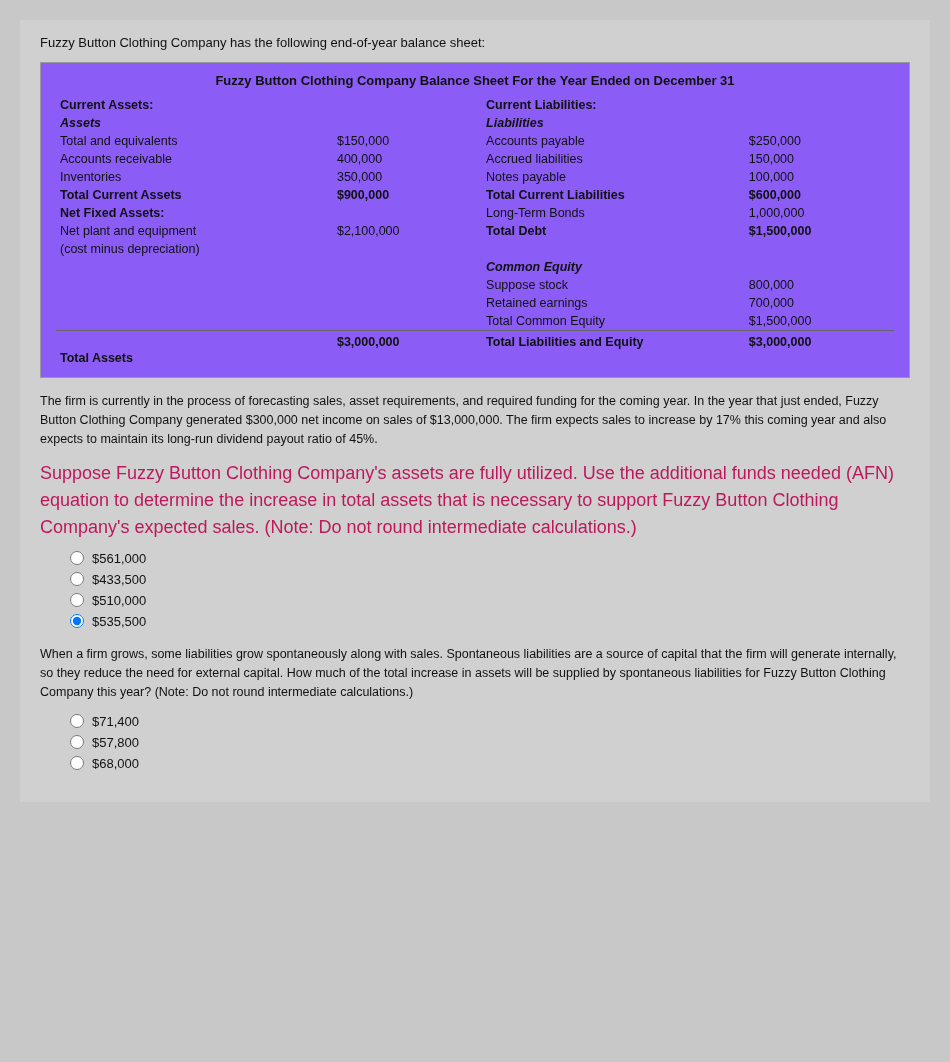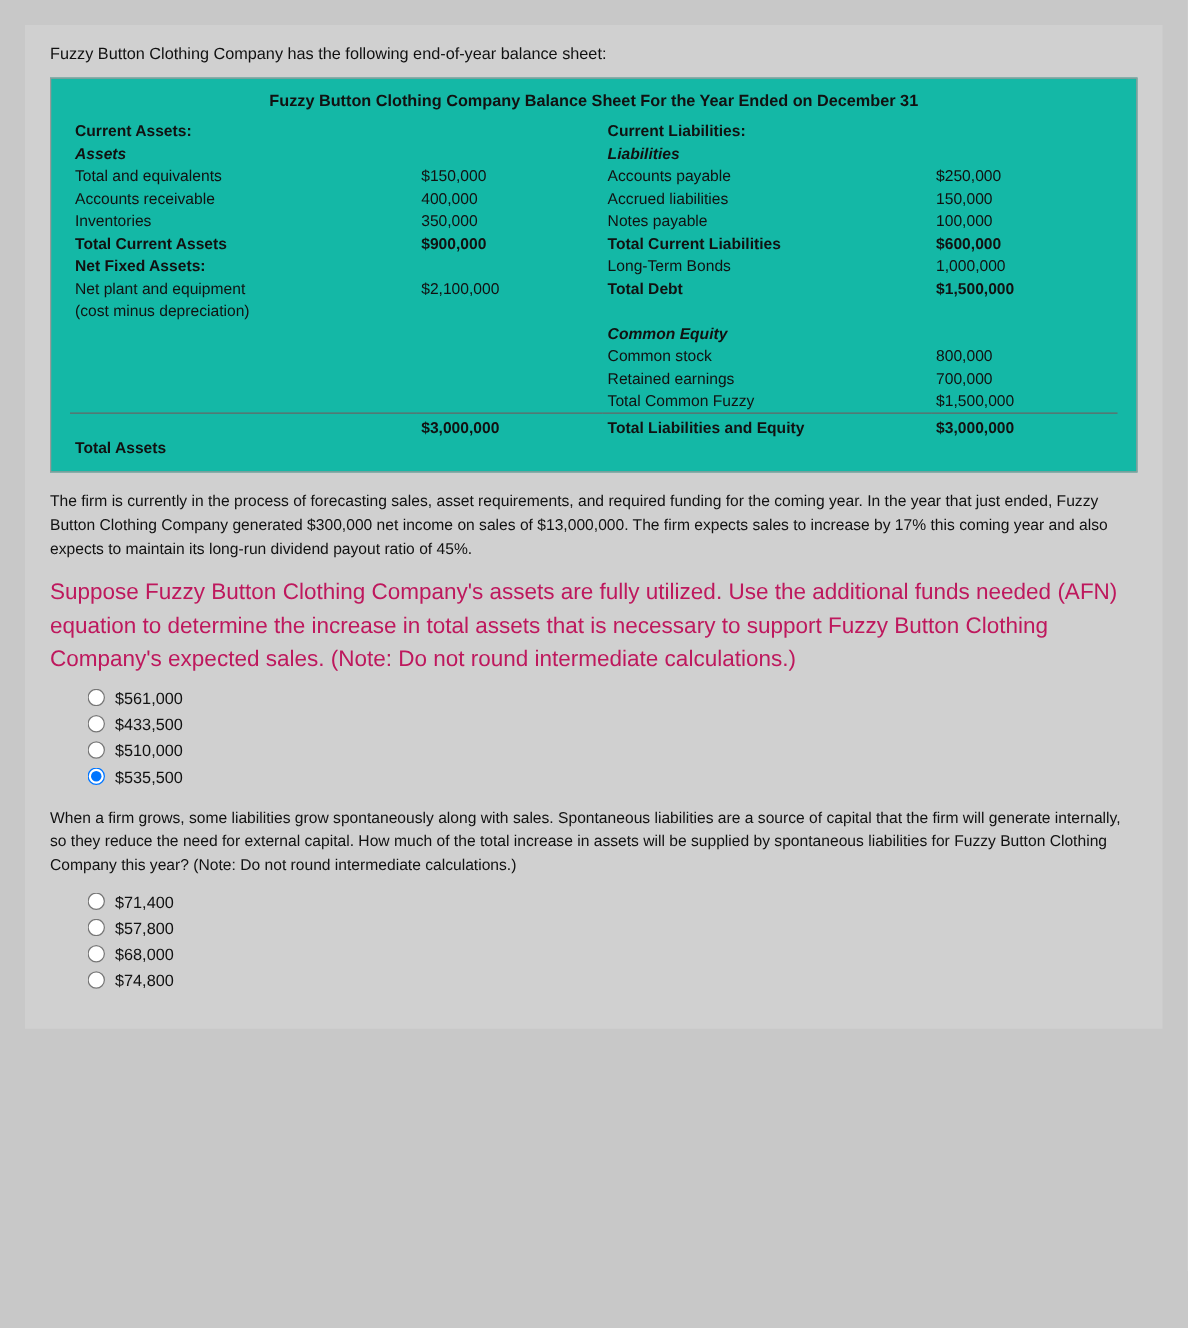--- a/index.html
+++ b/index.html
@@ -14,21 +14,21 @@
     .page-content {
       background: #d0d0d0;
       padding: 15px 20px;
     }
     .intro-text {
       font-size: 13px;
       margin-bottom: 12px;
       color: #111;
     }
     .balance-sheet-container {
-      background: #14b8a6;
+      background: #8b5cf6;
       border: 1px solid #999;
       padding: 10px 15px;
       margin-bottom: 14px;
     }
     .bs-title {
       font-weight: bold;
       font-size: 13px;
       text-align: center;
       margin-bottom: 8px;
       color: #111;
@@ -164,35 +164,35 @@
         <tr>
           <td style="height:8px"></td>
           <td></td>
           <td style="font-style:italic;font-weight:bold">Common Equity</td>
           <td></td>
         </tr>
 
         <tr>
           <td></td>
           <td></td>
-          <td>Common stock</td>
+          <td>Suppose stock</td>
           <td>800,000</td>
         </tr>
 
         <tr>
           <td></td>
           <td></td>
           <td>Retained earnings</td>
           <td>700,000</td>
         </tr>
 
         <tr>
           <td></td>
           <td></td>
-          <td>Total Common Fuzzy</td>
+          <td>Total Common Equity</td>
           <td>$1,500,000</td>
         </tr>
 
         <tr style="border-top:1px solid #666">
           <td style="font-weight:bold;padding-top:20px">Total Assets</td>
           <td style="font-weight:bold;padding-top:4px">$3,000,000</td>
           <td style="font-weight:bold;padding-top:4px">Total Liabilities and Equity</td>
           <td style="font-weight:bold;padding-top:4px">$3,000,000</td>
         </tr>
       </tbody>
@@ -234,19 +234,15 @@
       <span>$71,400</span>
     </div>
     <div class="radio-item">
       <input type="radio" name="q2" style="">
       <span>$57,800</span>
     </div>
     <div class="radio-item">
       <input type="radio" name="q2" style="">
       <span>$68,000</span>
     </div>
-    <div class="radio-item">
-      <input type="radio" name="q2" style="">
-      <span>$74,800</span>
-    </div>
   </div>
 
 </div>
 
 </body></html>

